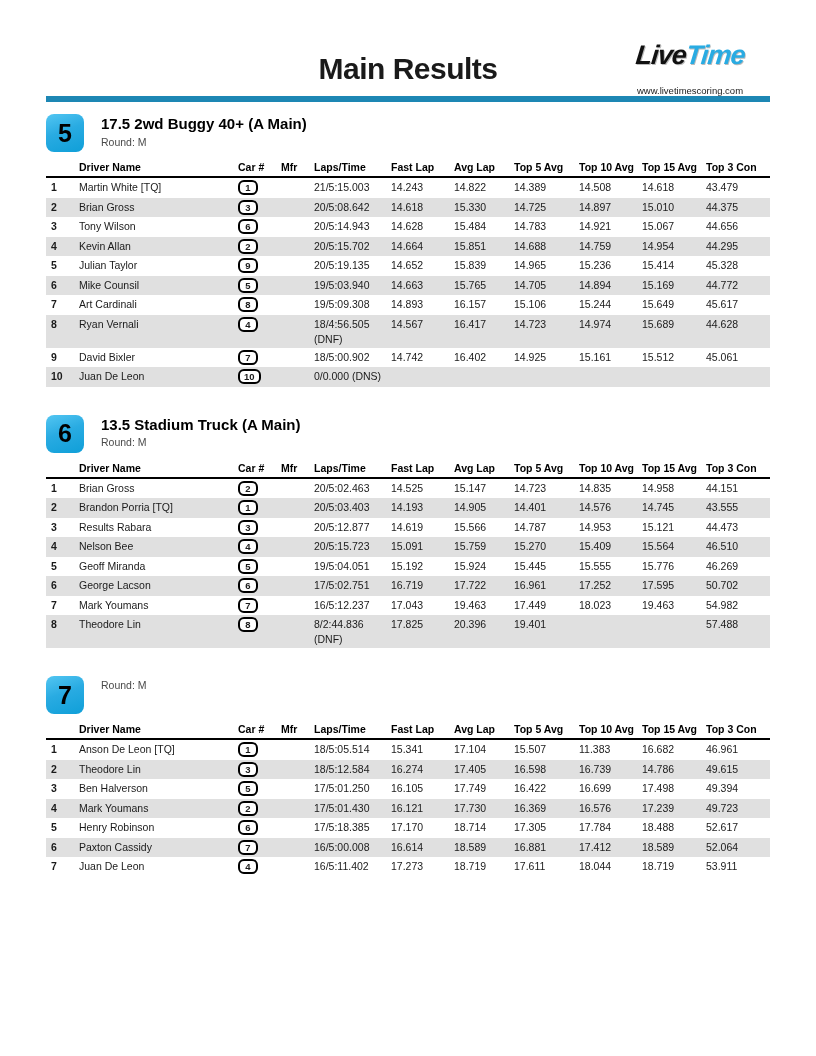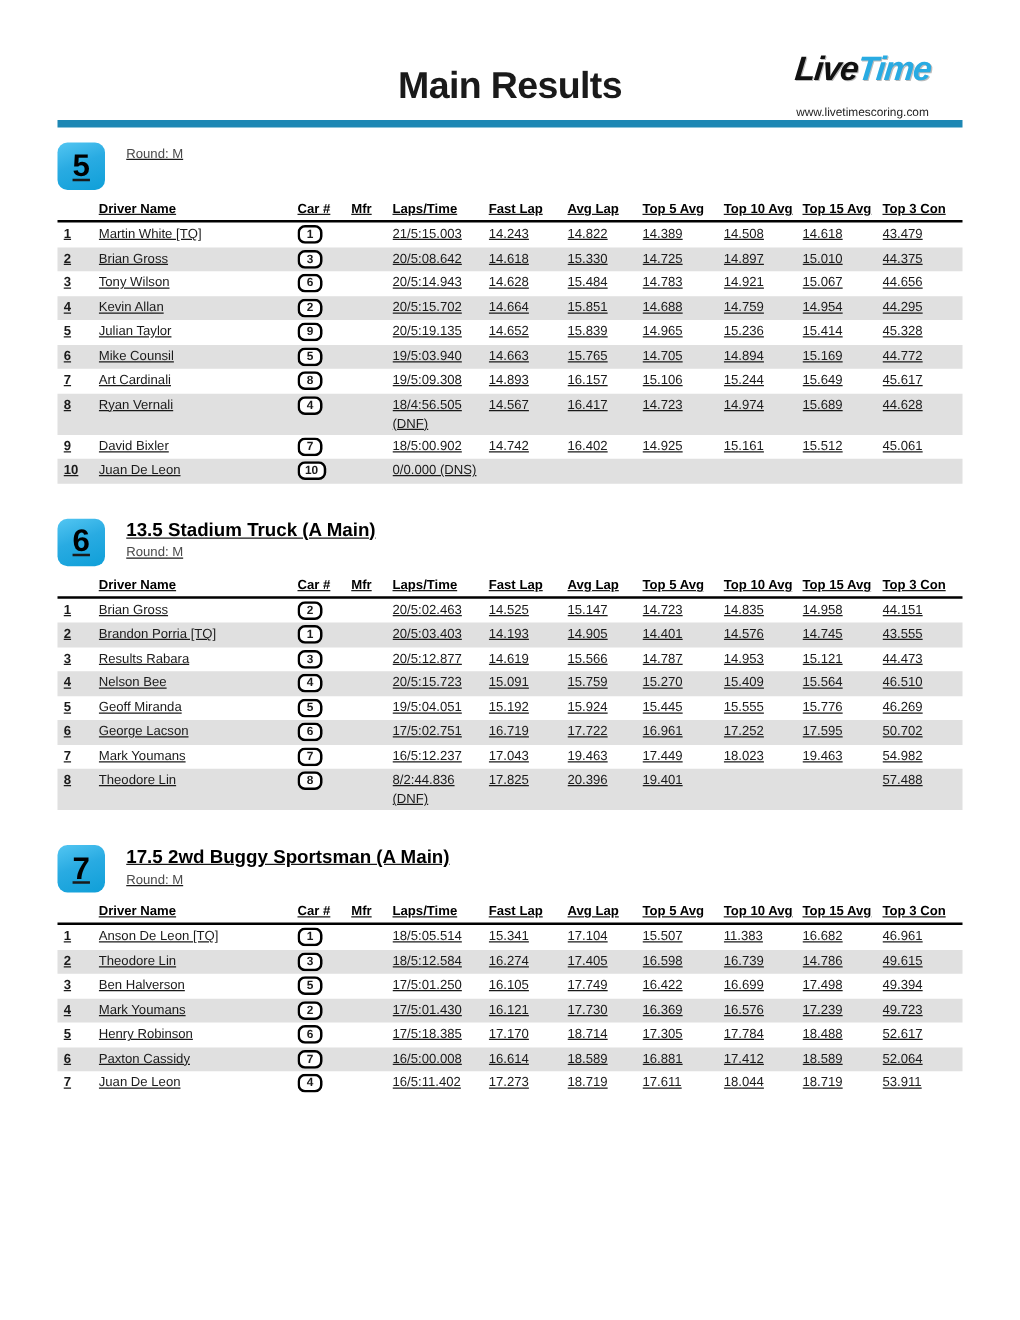--- a/index.html
+++ b/index.html
@@ -1,18 +1,18 @@
 <!DOCTYPE html>
 <html><head>
 <meta charset="utf-8">
 <style>
   * { margin:0; padding:0; box-sizing:border-box; }
   html,body { background:#fff; }
   body { font-family:"Liberation Sans", sans-serif; color:#1a1a1a; }
-  .page { position:relative; width:816px; height:904px; background:#fff; overflow:hidden;text-decoration:underline; }
+  .page { position:relative; width:816px; height:904px; background:#fff; overflow:hidden; }
   .content { padding:0 46px; }
 
   
   .hdr { position:relative; height:96px; }
   .page-title { position:absolute; left:0; right:0; top:52px; text-align:center;
                 font-size:30px; font-weight:bold; letter-spacing:-0.5px; }
   .logo-wrap { position:absolute; right:46px; top:42px; text-align:center; width:160px; }
   .logo { font-style:italic; font-weight:bold; font-size:27px; letter-spacing:-1px;
           transform:skewX(-6deg); display:inline-block; line-height:1;
           text-shadow:1px 1px 0 #bbb; }
@@ -72,20 +72,21 @@
       <div class="logo-tagline">www.livetimescoring.com</div>
     </div>
   </div>
   <div class="rule-top"></div>
 
   <div class="sections content" id="sections">
   <div class="section">
     <div class="sec-head">
       <div class="sec-num">5</div>
       <div class="sec-meta">
+        <div class="sec-title">17.5 2wd Buggy 40+ (A Main)</div>
         <div class="sec-round">Round: M</div>
       </div>
     </div>
     <div class="rtable">
       <div class="thead">
             <div class="hc"></div>
             <div class="hc">Driver Name</div>
             <div class="hc">Car #</div>
             <div class="hc">Mfr</div>
             <div class="hc">Laps/Time</div>
@@ -397,21 +398,20 @@
               <div class="cell">57.488</div>
             </div>
           </div>
     </div>
   </div>
 
   <div class="section">
     <div class="sec-head">
       <div class="sec-num">7</div>
       <div class="sec-meta">
-        <div class="sec-title">17.5 2wd Buggy Sportsman  (A Main)</div>
         <div class="sec-round">Round: M</div>
       </div>
     </div>
     <div class="rtable">
       <div class="thead">
             <div class="hc"></div>
             <div class="hc">Driver Name</div>
             <div class="hc">Car #</div>
             <div class="hc">Mfr</div>
             <div class="hc">Laps/Time</div>

